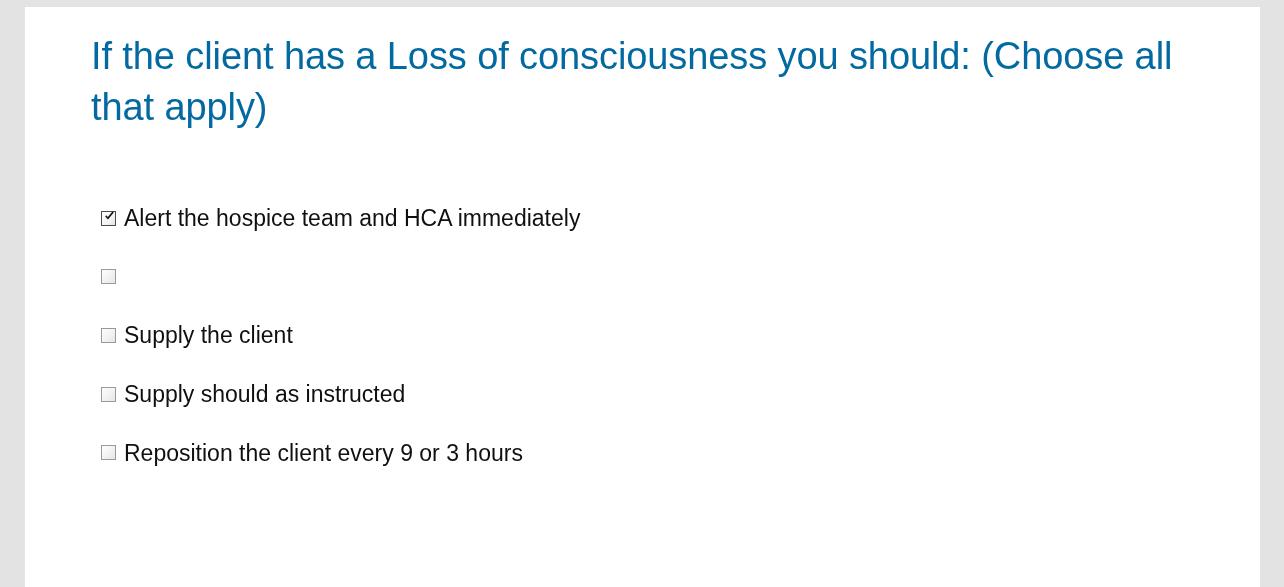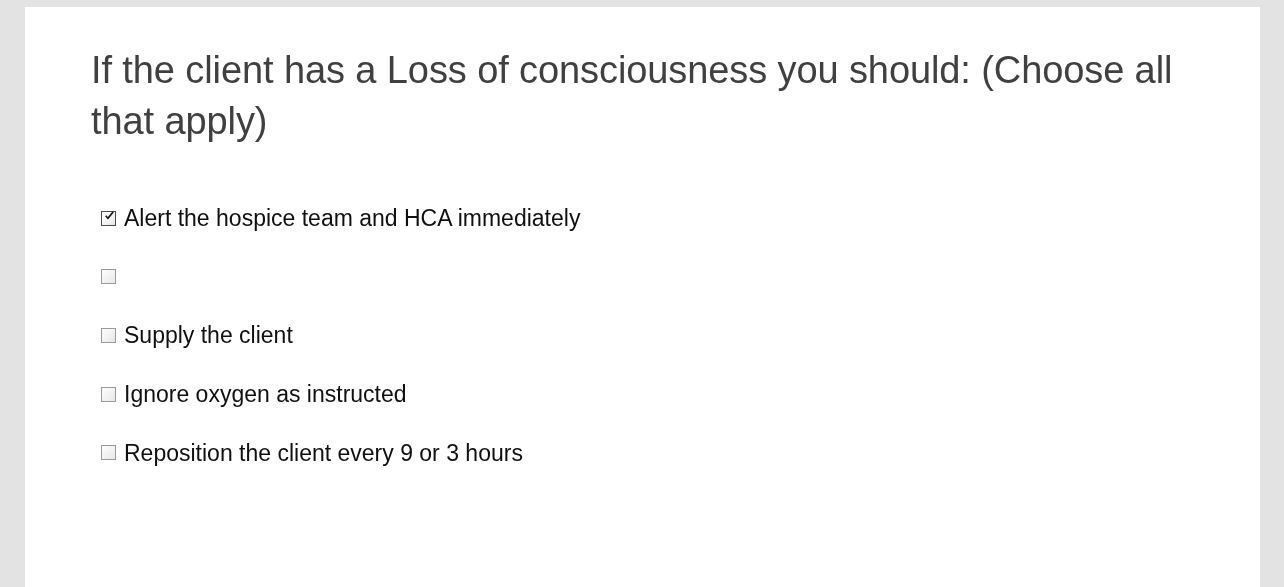--- a/index.html
+++ b/index.html
@@ -24,26 +24,26 @@
     height: 580px;
     background: #ffffff;
     box-sizing: border-box;
     overflow: hidden;
   }
 
   
   .slide-title {
     position: absolute;
     left: 66px;
-    top: 38px;
+    top: 24px;
     width: 1090px;
     font-size: 38px;
     line-height: 51px;
     font-weight: 400;
-    color: #404040;
+    color: #0369a1;
     letter-spacing: -0.1px;
     white-space: pre-line;
   }
 
   
   .options {
     position: absolute;
     left: 76px;
     top: 182px;
     width: 1050px;
@@ -112,21 +112,21 @@
       <span class="checkbox"></span>
     </div>
 
     <div class="option-row">
       <span class="checkbox"></span>
       <span class="option-label">Supply the client</span>
     </div>
 
     <div class="option-row">
       <span class="checkbox"></span>
-      <span class="option-label">Ignore oxygen as instructed</span>
+      <span class="option-label">Supply should as instructed</span>
     </div>
 
     <div class="option-row">
       <span class="checkbox"></span>
       <span class="option-label">Reposition the client every 9 or 3 hours</span>
     </div>
 
   </div>
 </div>
 

